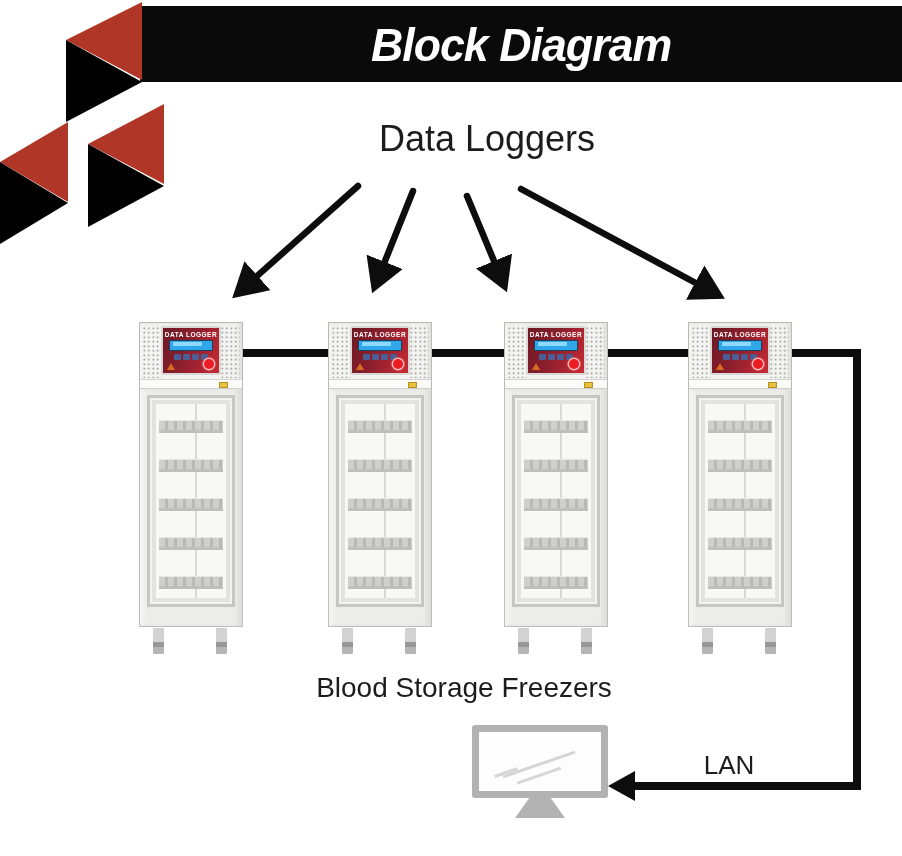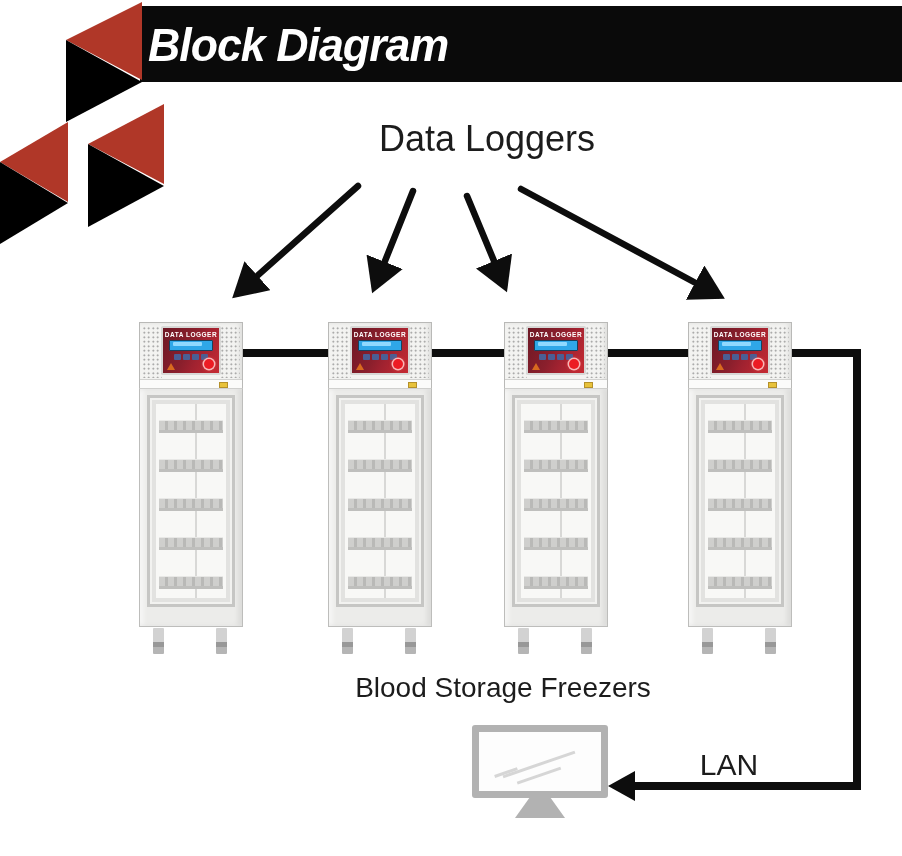--- a/index.html
+++ b/index.html
@@ -11,34 +11,34 @@
     --monitor-gray:#b2b2b2;
     --text-black:#1c1c1c;
   }
   *{margin:0;padding:0;box-sizing:border-box;}
   html,body{background:#ffffff;}
   body{font-family:"Liberation Sans", sans-serif;}
   .canvas{position:relative;width:902px;height:856px;background:#ffffff;overflow:hidden;}
 
   
   .banner{position:absolute;left:140px;top:6px;width:762px;height:76px;
-    background:var(--banner-black);display:flex;align-items:center;z-index:2;}
+    background:var(--banner-black);display:flex;align-items:center;justify-content:center;z-index:2;}
   .banner .title{color:#fff;font-size:47px;font-weight:700;font-style:italic;
     letter-spacing:-1px;transform:scaleX(.95);}
 
   
   .logo{position:absolute;left:0;top:0;z-index:3;}
 
   
   .abs-label{position:absolute;transform:translate(-50%,-50%);color:var(--text-black);
     font-weight:400;white-space:nowrap;z-index:4;}
   .h-dataloggers{left:487px;top:139px;font-size:36px;}
-  .h-blood{left:464px;top:688px;font-size:28px;margin-left:39px;}
+  .h-blood{left:464px;top:688px;font-size:28px;}
   .h-computer{left:541px;top:835px;font-size:29px;}
-  .h-lan1{left:729px;top:765px;font-size:30px;}
+  .h-lan1{left:729px;top:765px;font-size:26px;}
   .h-lan2{left:731px;top:801px;font-size:26px;}
 
   
   .bus-svg{position:absolute;left:0;top:0;z-index:1;}
   .arrows-svg{position:absolute;left:0;top:0;z-index:2;}
 
   
   .freezer-row{position:absolute;left:0;top:0;width:902px;height:856px;z-index:2;pointer-events:none;}
   .freezer{position:absolute;top:322px;width:104px;height:333px;}
   .freezer:nth-child(1){left:139px;}

